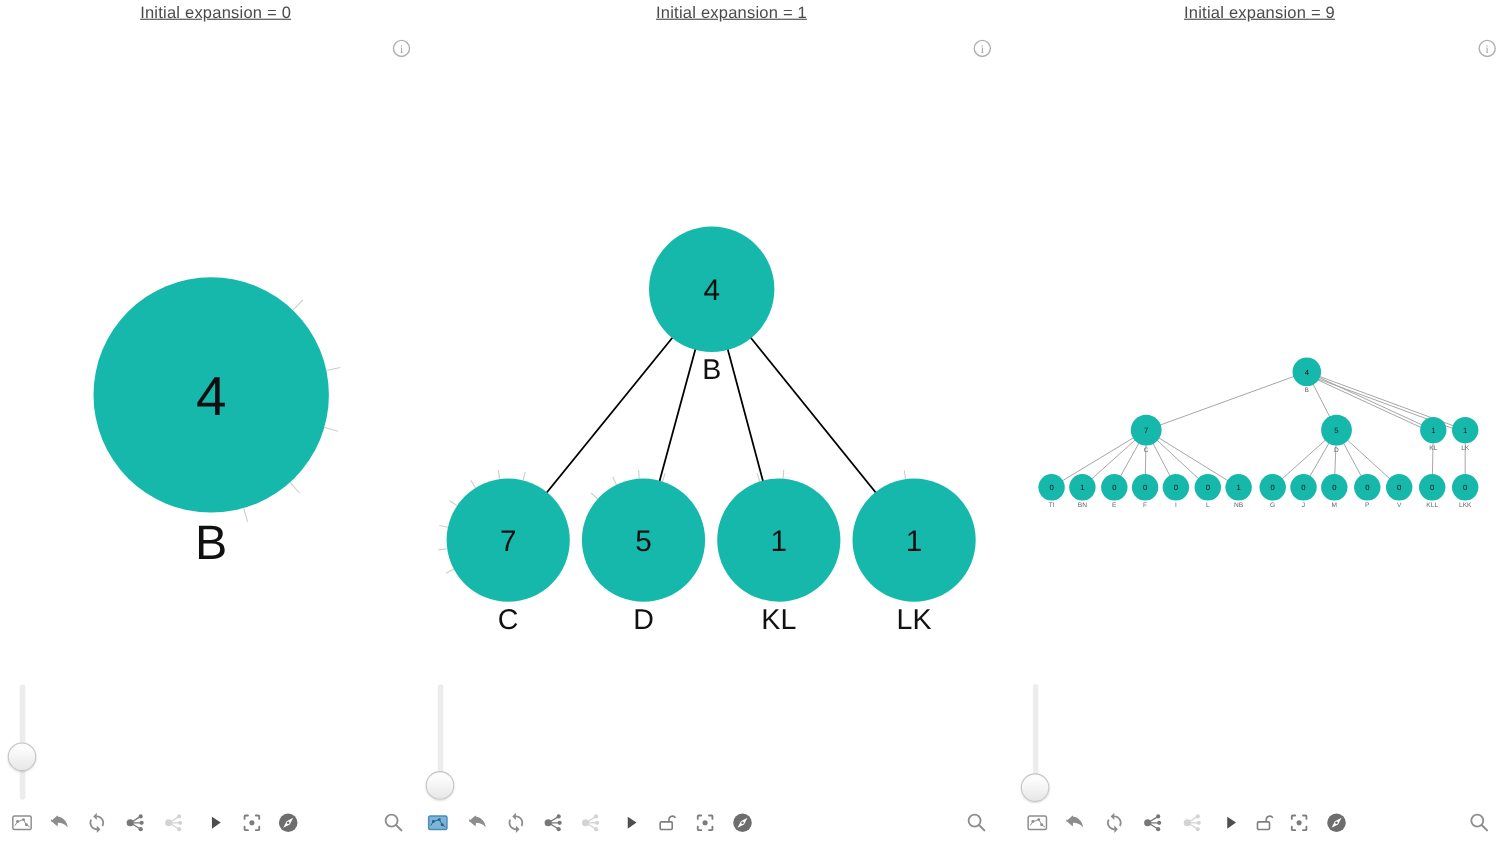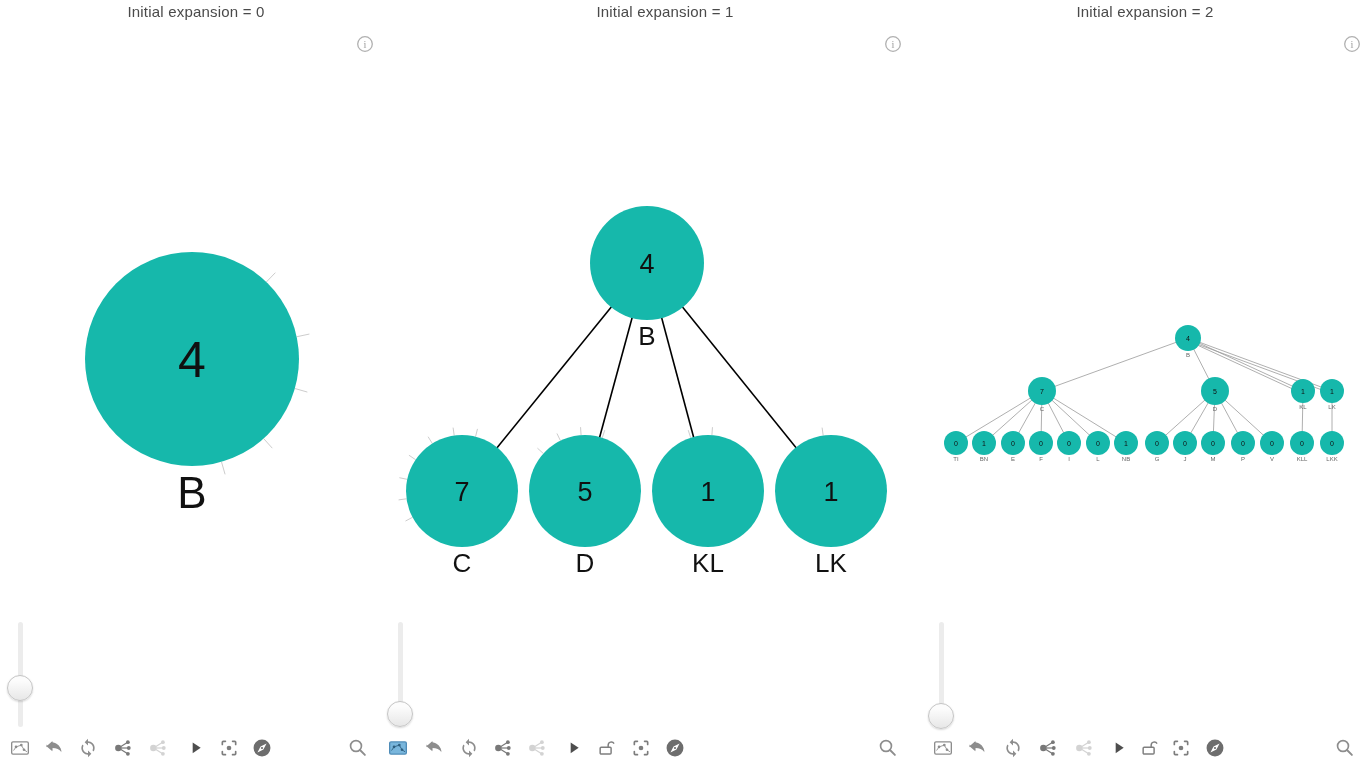--- a/index.html
+++ b/index.html
@@ -1,19 +1,19 @@
 <!DOCTYPE html>
 <html><head>
 <meta charset="utf-8">
 <style>
   html,body{margin:0;padding:0;background:#fff;}
   #stage{position:relative;width:1365px;height:768px;background:#ffffff;overflow:hidden;
          font-family:"Liberation Sans",sans-serif;}
   .panel-title{position:absolute;top:3px;transform:translateX(-50%);font-size:15px;color:#4a4a4a;
-               white-space:nowrap;letter-spacing:.2px;}
+               white-space:nowrap;letter-spacing:.2px;text-decoration:underline;}
   #graph{position:absolute;left:0;top:0;}
   #graph text{font-family:"Liberation Sans",sans-serif;}
   .tool{position:absolute;top:748px;width:20px;height:20px;transform:translate(-50%,-50%);cursor:pointer;}
   .tool svg{width:100%;height:100%;display:block;}
   .tool.faded{opacity:.32;}
   .info-btn{position:absolute;width:18px;height:18px;cursor:pointer;}
   .info-btn svg{width:100%;height:100%;display:block;}
   .slider-track{position:absolute;width:5px;background:#ececec;border-radius:3px;cursor:pointer;}
   .slider-thumb{position:absolute;width:26px;height:26px;border-radius:50%;
     background:linear-gradient(180deg,#fcfcfc 20%,#e7e7e7);border:1px solid #c5c5c5;
@@ -144,21 +144,21 @@
         <circle cx="1302" cy="443" r="12" fill="#16b8ab"></circle>
         <text x="1302" y="445.52" text-anchor="middle" font-size="7" fill="#101010">0</text>
         <text x="1302" y="460.7" text-anchor="middle" font-size="6" fill="#666666">KLL</text>
         <circle cx="1332" cy="443" r="12" fill="#16b8ab"></circle>
         <text x="1332" y="445.52" text-anchor="middle" font-size="7" fill="#101010">0</text>
         <text x="1332" y="460.7" text-anchor="middle" font-size="6" fill="#666666">LKK</text>
       </g>
     </svg>
   <div class="panel-title" style="left: 196px;">Initial expansion = 0</div>
   <div class="panel-title" style="left: 647px; margin-left: 18px;">Initial expansion = 1</div>
-  <div class="panel-title" style="left: 1145px;">Initial expansion = 2</div>
+  <div class="panel-title" style="left: 1145px;">Initial expansion = 9</div>
 <div class="tool" style="left: 20px;">
       <svg viewBox="0 0 18 18">
         <rect x="1.5" y="3.5" width="15" height="11" rx="1.2" fill="none" stroke="#8d8d8d" stroke-width="1.2"></rect>
         <g stroke="#8d8d8d" stroke-width=".8">
           <line x1="5.4" y1="8" x2="10.2" y2="6.4"></line>
           <line x1="10.2" y1="6.4" x2="12.6" y2="10.6"></line>
           <line x1="5.4" y1="8" x2="3.2" y2="11.3"></line>
           <line x1="12.6" y1="10.6" x2="15.3" y2="12.4"></line>
         </g>
         <g fill="#8d8d8d">

